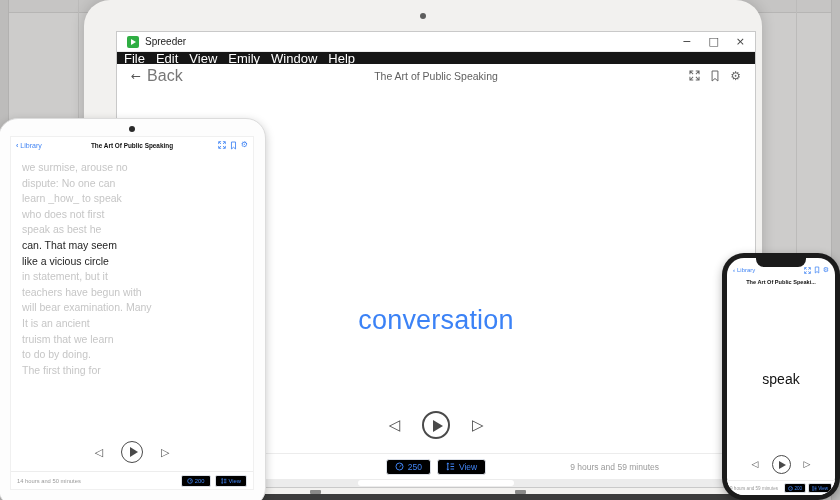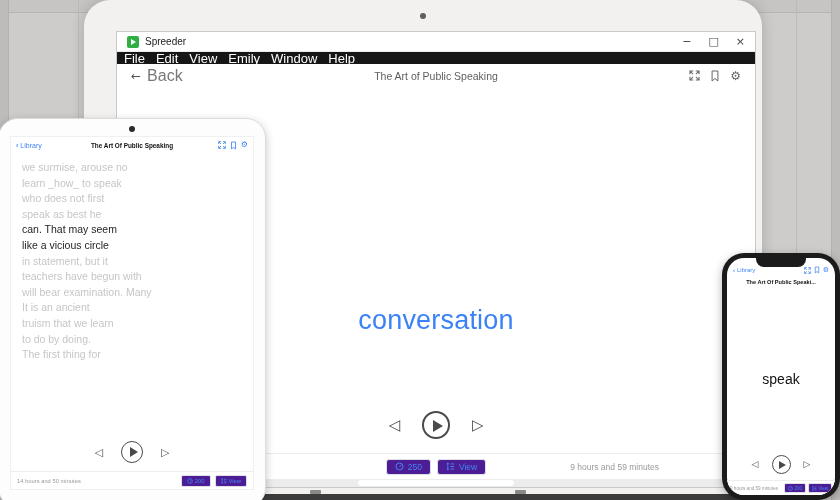--- a/index.html
+++ b/index.html
@@ -39,21 +39,21 @@
   .icon-svg { display:block; }
   .gear-glyph { font-family:"DejaVu Sans",sans-serif; font-size:12px; line-height:1; color:#666; }
   .win-main { position:relative; flex:1; }
   .current-word-desktop { position:absolute; left:0; right:0; top:218px; text-align:center; font-size:27px; color:#3b82f6; letter-spacing:.2px; }
   .transport { position:absolute; left:0; right:0; bottom:14px; display:flex; align-items:center; justify-content:center; gap:22px; color:#4a4a4a; }
   .tri { font-family:"DejaVu Sans",sans-serif; font-size:15px; line-height:1; color:#4a4a4a; }
   .play-btn { width:28px; height:28px; border:2px solid #4a4a4a; border-radius:50%; position:relative; }
   .play-btn::after { content:""; position:absolute; left:9px; top:6.5px; border-left:10px solid #4a4a4a; border-top:6px solid transparent; border-bottom:6px solid transparent; }
   .win-footer { height:26px; border-top:1px solid #ececec; display:grid; grid-template-columns:1fr auto 1fr; align-items:center; }
   .footer-buttons { display:flex; gap:6px; justify-content:center; }
-  .pill-btn { display:flex; align-items:center; gap:4px; height:16px; padding:0 8px; border:1px solid #dde1e8; border-radius:3px; background:#4c1d95; color:#4285f4; font-size:8.5px; cursor:pointer;justify-content:space-between; }
+  .pill-btn { display:flex; align-items:center; gap:4px; height:16px; padding:0 8px; border:1px solid #dde1e8; border-radius:3px; background:#000000; color:#4285f4; font-size:8.5px; cursor:pointer;justify-content:space-between; }
   .time-remaining { text-align:right; padding-right:96px; font-size:8.5px; color:#9a9a9a; }
   .hscroll { height:8px; background:#ececec; position:relative; }
   .hscroll-thumb { position:absolute; left:50%; top:1px; transform:translateX(-50%); width:156px; height:6px; background:#fff; border-radius:3px; }
 
   
   .tablet { position:absolute; left:-2px; top:118px; width:268px; height:390px; background:#fdfdfd; border:1px solid #dcdcdc; border-radius:20px; box-shadow:0 3px 10px rgba(0,0,0,.22); }
   .tablet-camera { position:absolute; left:50%; top:7px; transform:translateX(-50%); width:6px; height:6px; border-radius:50%; background:#2b2b2b; }
   .tablet-screen { position:absolute; left:11px; top:17px; width:244px; height:354px; background:#fff; border:1px solid #f0f0f0; display:flex; flex-direction:column; }
   .tab-header { height:16px; display:flex; align-items:center; padding:0 5px; position:relative; }
   .chev { font-weight:bold; color:#4285f4; }
@@ -189,20 +189,21 @@
             <path d="M8.6 1.2 H12.8 V5.4 M12.4 1.6 L8.8 5.2 M5.4 1.2 H1.2 V5.4 M1.6 1.6 L5.2 5.2 M1.2 8.6 V12.8 H5.4 M1.6 12.4 L5.2 8.8 M12.8 8.6 V12.8 H8.6 M12.4 12.4 L8.8 8.8"></path>
           </svg>
         <svg class="icon-svg" width="7" height="9" viewBox="0 0 12 14" fill="none" stroke="#4285f4" stroke-width="1.5">
             <path d="M2.5 1 h7 v12 l-3.5 -3 -3.5 3 z"></path>
           </svg>
         <span class="gear-glyph">⚙</span>
       </div>
     </div>
     <div class="tab-text">
         <div class="tline">we surmise, arouse no</div>
+        <div class="tline">dispute: No one can</div>
         <div class="tline">learn _how_ to speak</div>
         <div class="tline">who does not first</div>
         <div class="tline">speak as best he</div>
         <div class="tline current">can. That may seem</div>
         <div class="tline current">like a vicious circle</div>
         <div class="tline">in statement, but it</div>
         <div class="tline">teachers have begun with</div>
         <div class="tline">will bear examination. Many</div>
         <div class="tline">It is an ancient</div>
         <div class="tline">truism that we learn</div>

